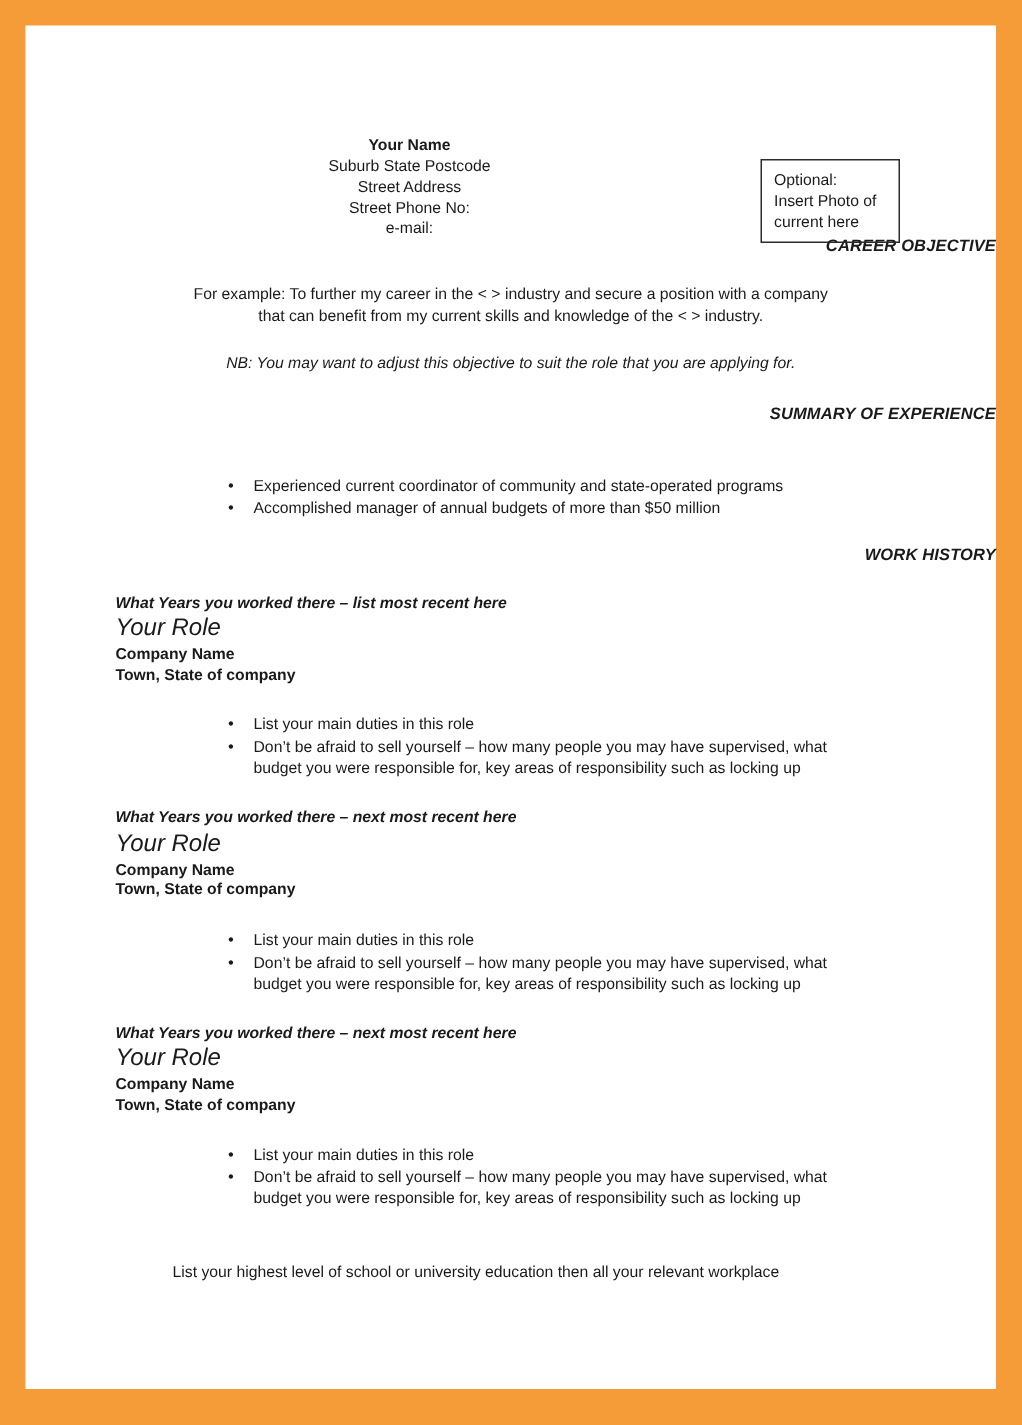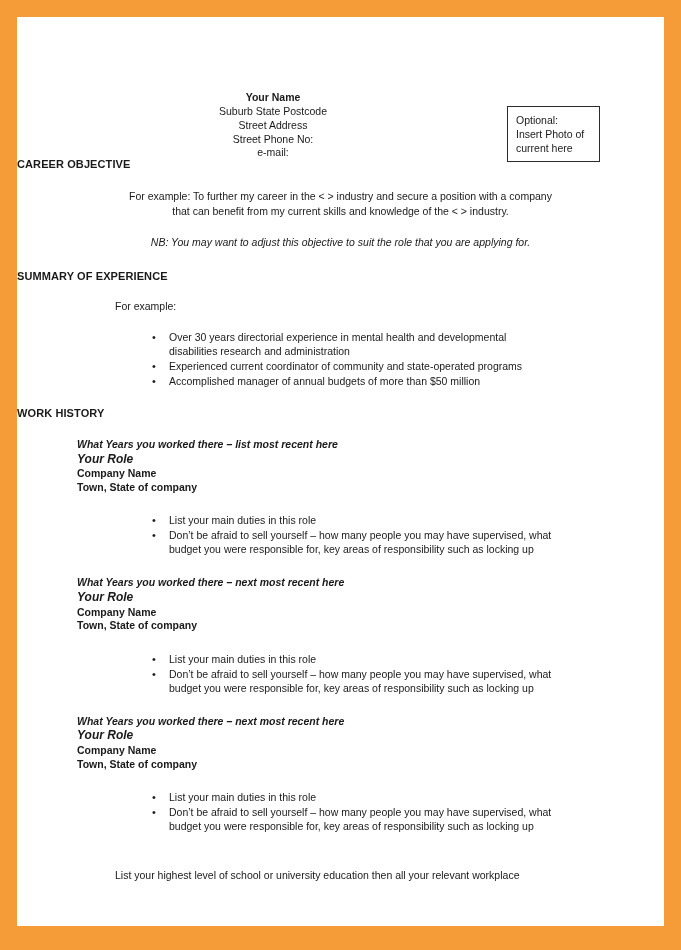--- a/index.html
+++ b/index.html
@@ -57,24 +57,25 @@
     height: 56px;
     border: 1px solid #2b2b2b;
     padding: 6px 0 0 8px;
     font-size: 10.5px;
     line-height: 1.34;
     margin-top: 38px;
   }
 
   
   .sec-title {
-    text-align: left;
+    text-align: right;
     font-weight: bold;
     font-size: 11px;
     letter-spacing: 0.1px;
+    font-style: italic;
   }
   .body-left {
     padding-left: 98px;
     padding-right: 80px;
     font-size: 10.5px;
   }
   .para-center {
     text-align: center;
     padding: 0 98px;
     font-size: 10.5px;
@@ -110,23 +111,23 @@
 
   
   .job { padding-left: 60px; }
   .job .years {
     font-weight: bold;
     font-style: italic;
     font-size: 10.5px;
     line-height: 1.3;
   }
   .job .role {
-    font-weight: bold;
-    font-style: italic;
-    font-size: 12px;
+    font-weight: normal;
+    font-style: italic;
+    font-size: 16px;
     line-height: 1.3;
   }
   .job .company,
   .job .location {
     font-weight: bold;
     font-size: 10.5px;
     line-height: 1.3;
   }
   .sp-16 { height: 16px; }
   .sp-18 { height: 18px; }
@@ -162,24 +163,22 @@
     <div class="para-center">
       <div>For example: To further my career in the &lt;  &gt;  industry and secure a position with a company</div>
       <div>that can benefit from my current skills and knowledge of the &lt;  &gt;  industry.</div>
     </div>
     <div class="sp-18"></div>
     <div class="nb-line">NB: You may want to adjust this objective to suit the role that you are applying for.</div>
 
     <div class="sp-20"></div>
     <div class="sec-title">SUMMARY OF EXPERIENCE</div>
     <div class="sp-16"></div>
-    <div class="body-left">For example:</div>
-    <div class="sp-18"></div>
-    <ul class="bullets">
-      <li>Over 30 years directorial experience in mental health and developmental disabilities research and administration</li>
+    <div class="sp-18"></div>
+    <ul class="bullets">
       <li>Experienced current coordinator of community and state-operated programs</li>
       <li>Accomplished manager of annual budgets of more than $50 million</li>
     </ul>
 
     <div class="sp-16"></div>
     <div class="sec-title">WORK HISTORY</div>
     <div class="sp-18"></div>
 
     <div class="job">
       <div class="years">What Years you worked there – list most recent here</div>

